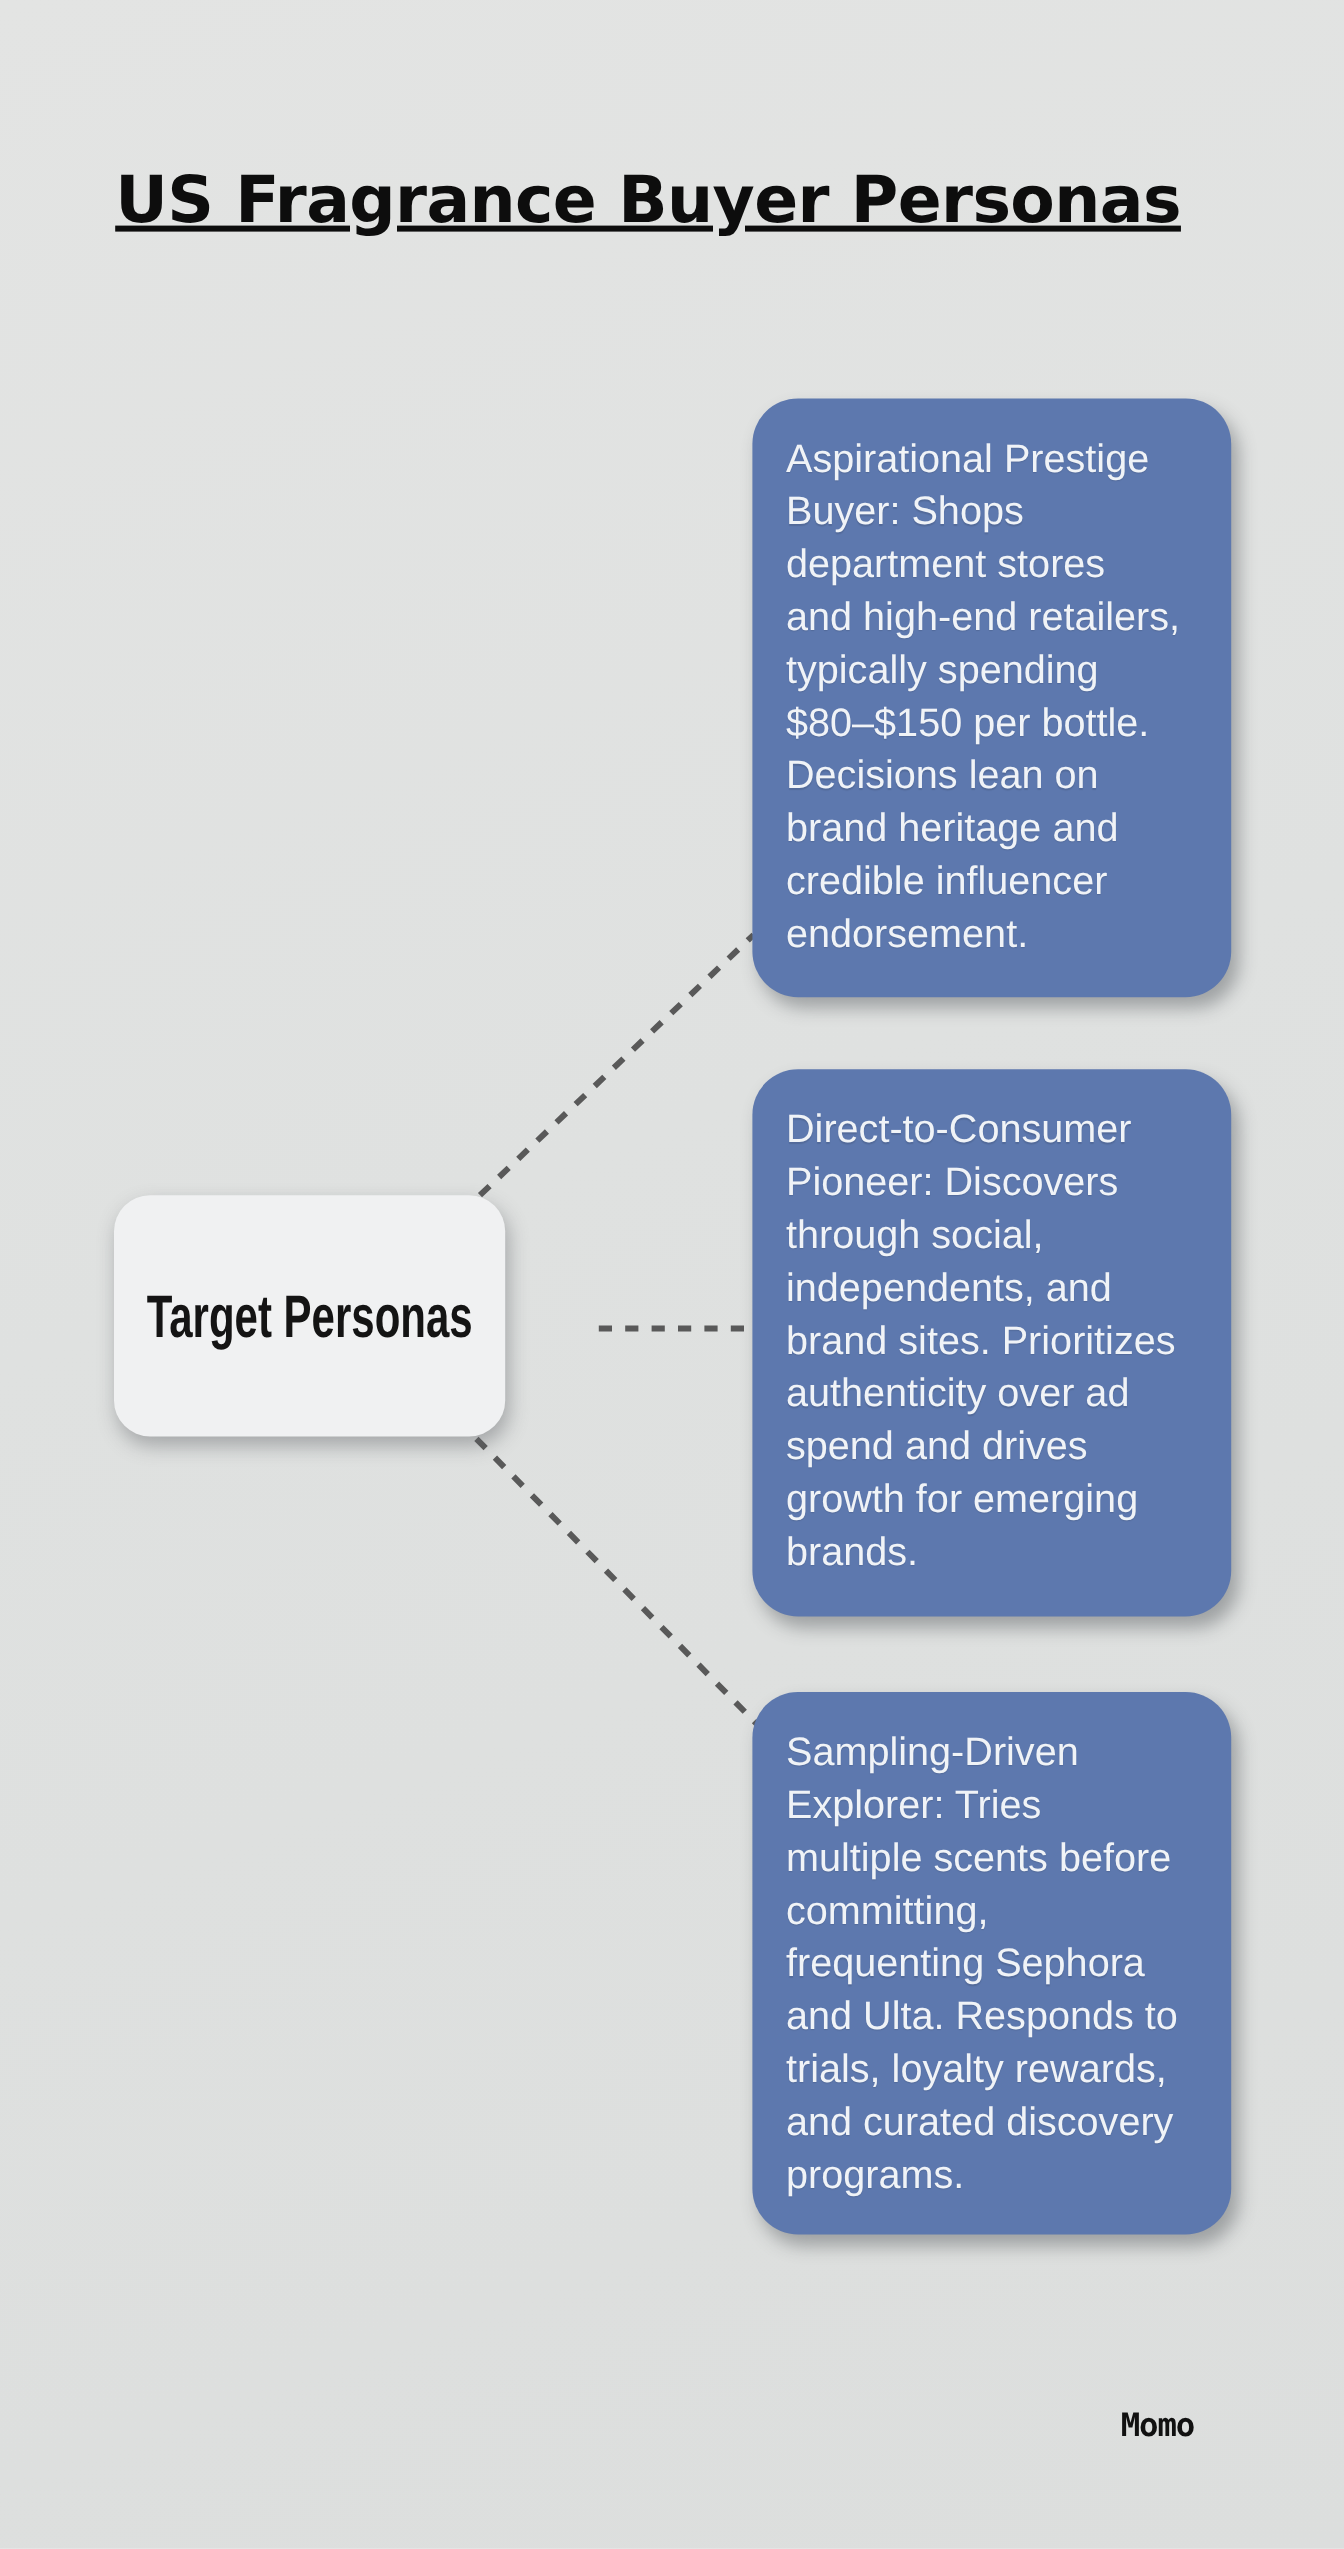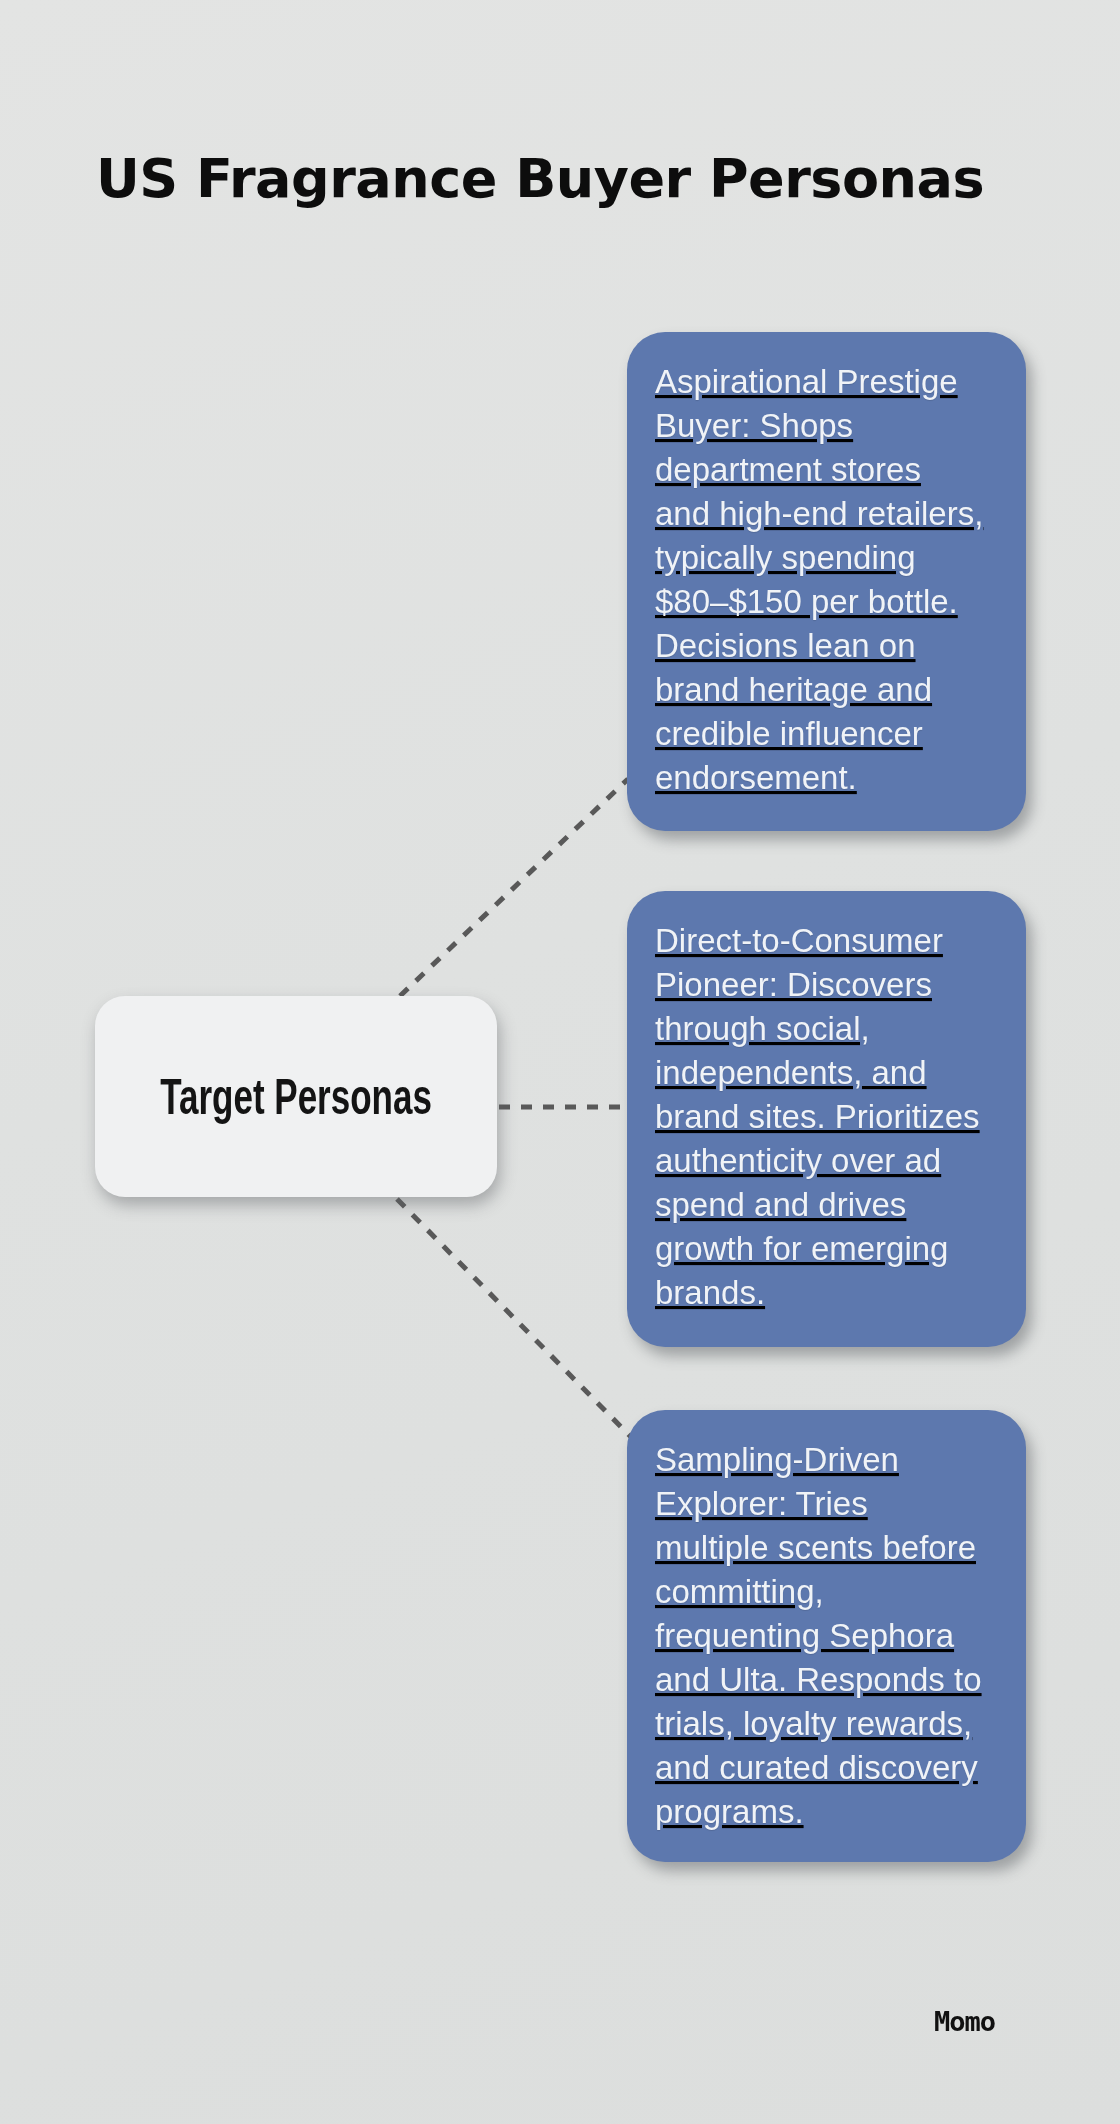--- a/index.html
+++ b/index.html
@@ -17,45 +17,46 @@
     position:relative;
     width:1120px;
     height:2124px;
     background:linear-gradient(160deg,#e3e4e3 0%,#dfe1e0 45%,#dcdedd 100%);
     font-family:"Liberation Sans",sans-serif;
     overflow:hidden;
   }
   .title{
     position:absolute;
     left:96px;
-    top:112px;
+    top:100px;
     font-family:"DejaVu Sans",sans-serif;
     font-weight:bold;
     font-size:54px;
     line-height:1.15;
     letter-spacing:-0.5px;
     color:var(--title-text);
     white-space:nowrap;
+    text-decoration:underline;
   }
   .connector-svg{
     position:absolute;
     left:0;top:0;
     width:1120px;height:2124px;
     pointer-events:none;
   }
   .connector-svg line{
     stroke:var(--connector);
     stroke-width:5;
     stroke-dasharray:11 11;
   }
   .root-node{
     position:absolute;
     left:95px;
     top:996px;
-    width:402px;
+    width:326px;
     height:201px;
     background:var(--root-bg);
     border-radius:30px;
     box-shadow:3px 8px 16px rgba(95,98,102,0.45);
     display:flex;
     align-items:center;
     justify-content:center;
   }
   .root-node-label{
     font-weight:bold;
@@ -67,21 +68,20 @@
   }
   .persona-card{
     position:absolute;
     left:627px;
     width:399px;
     box-sizing:border-box;
     background:var(--card-bg);
     border-radius:38px;
     box-shadow:6px 9px 14px rgba(82,86,92,0.45);
     padding:28px 22px 26px 28px;
-    text-decoration:underline;
   }
   .card-1{top:332px;height:499px;}
   .card-2{top:891px;height:456px;}
   .card-3{top:1410px;height:452px;}
   .card-text{
     font-size:33px;
     line-height:44px;
     color:var(--card-text);
     white-space:pre-line;
     text-shadow:0 1px 1px rgba(0,0,0,0.12);

